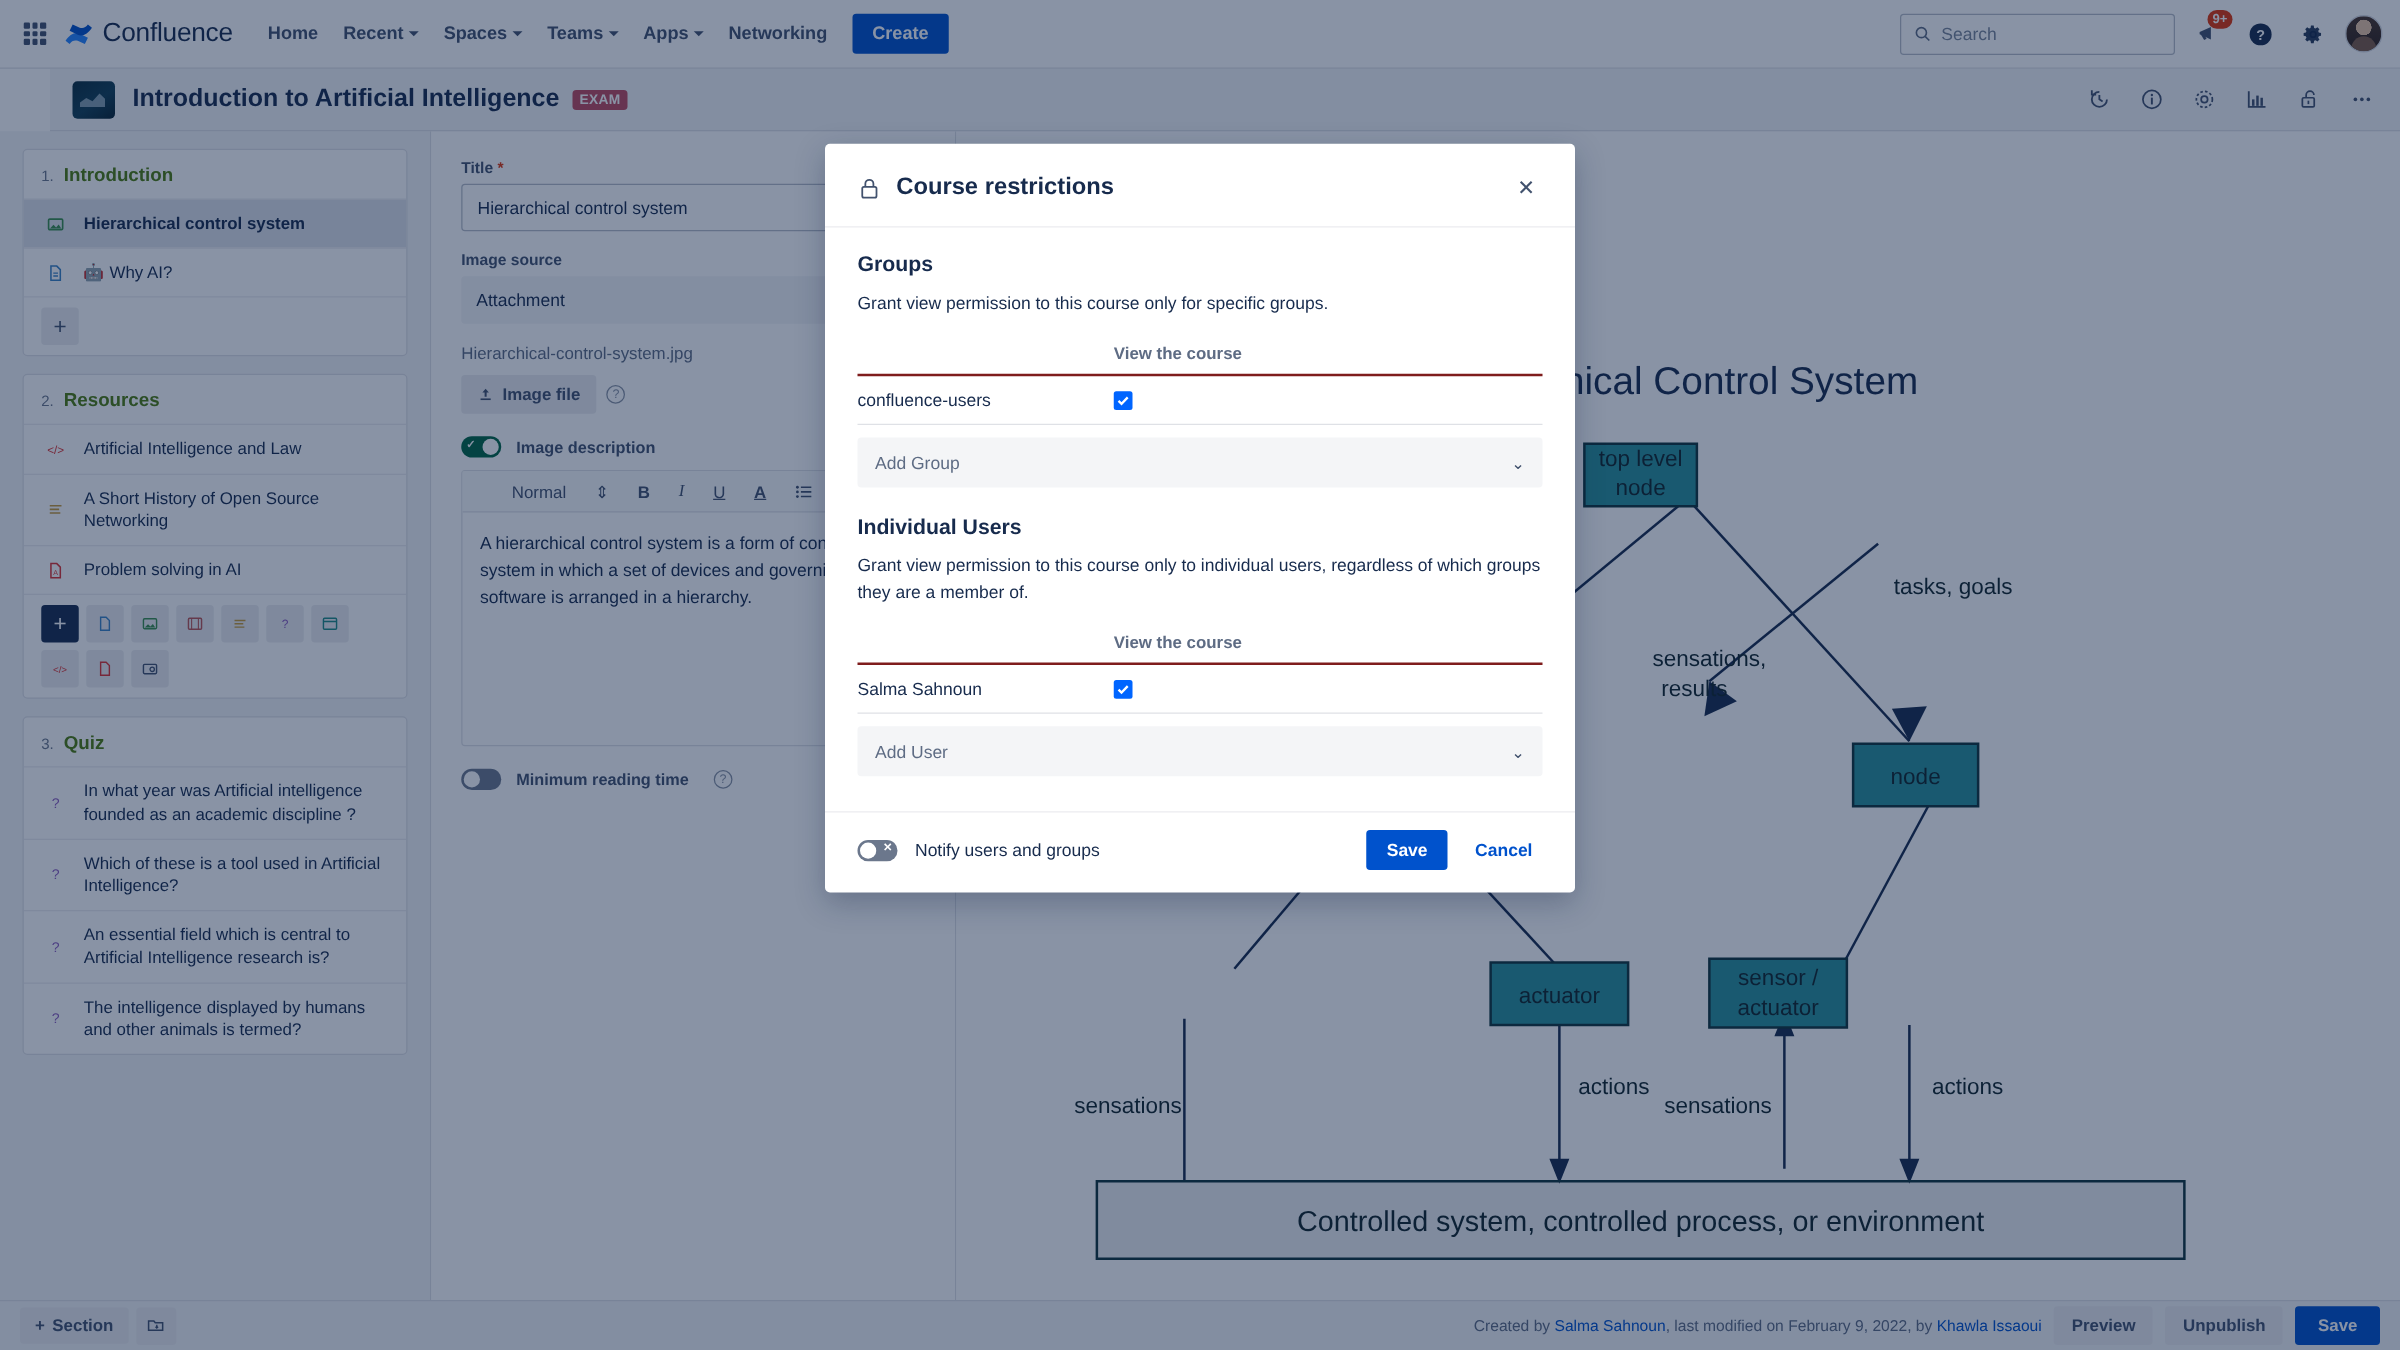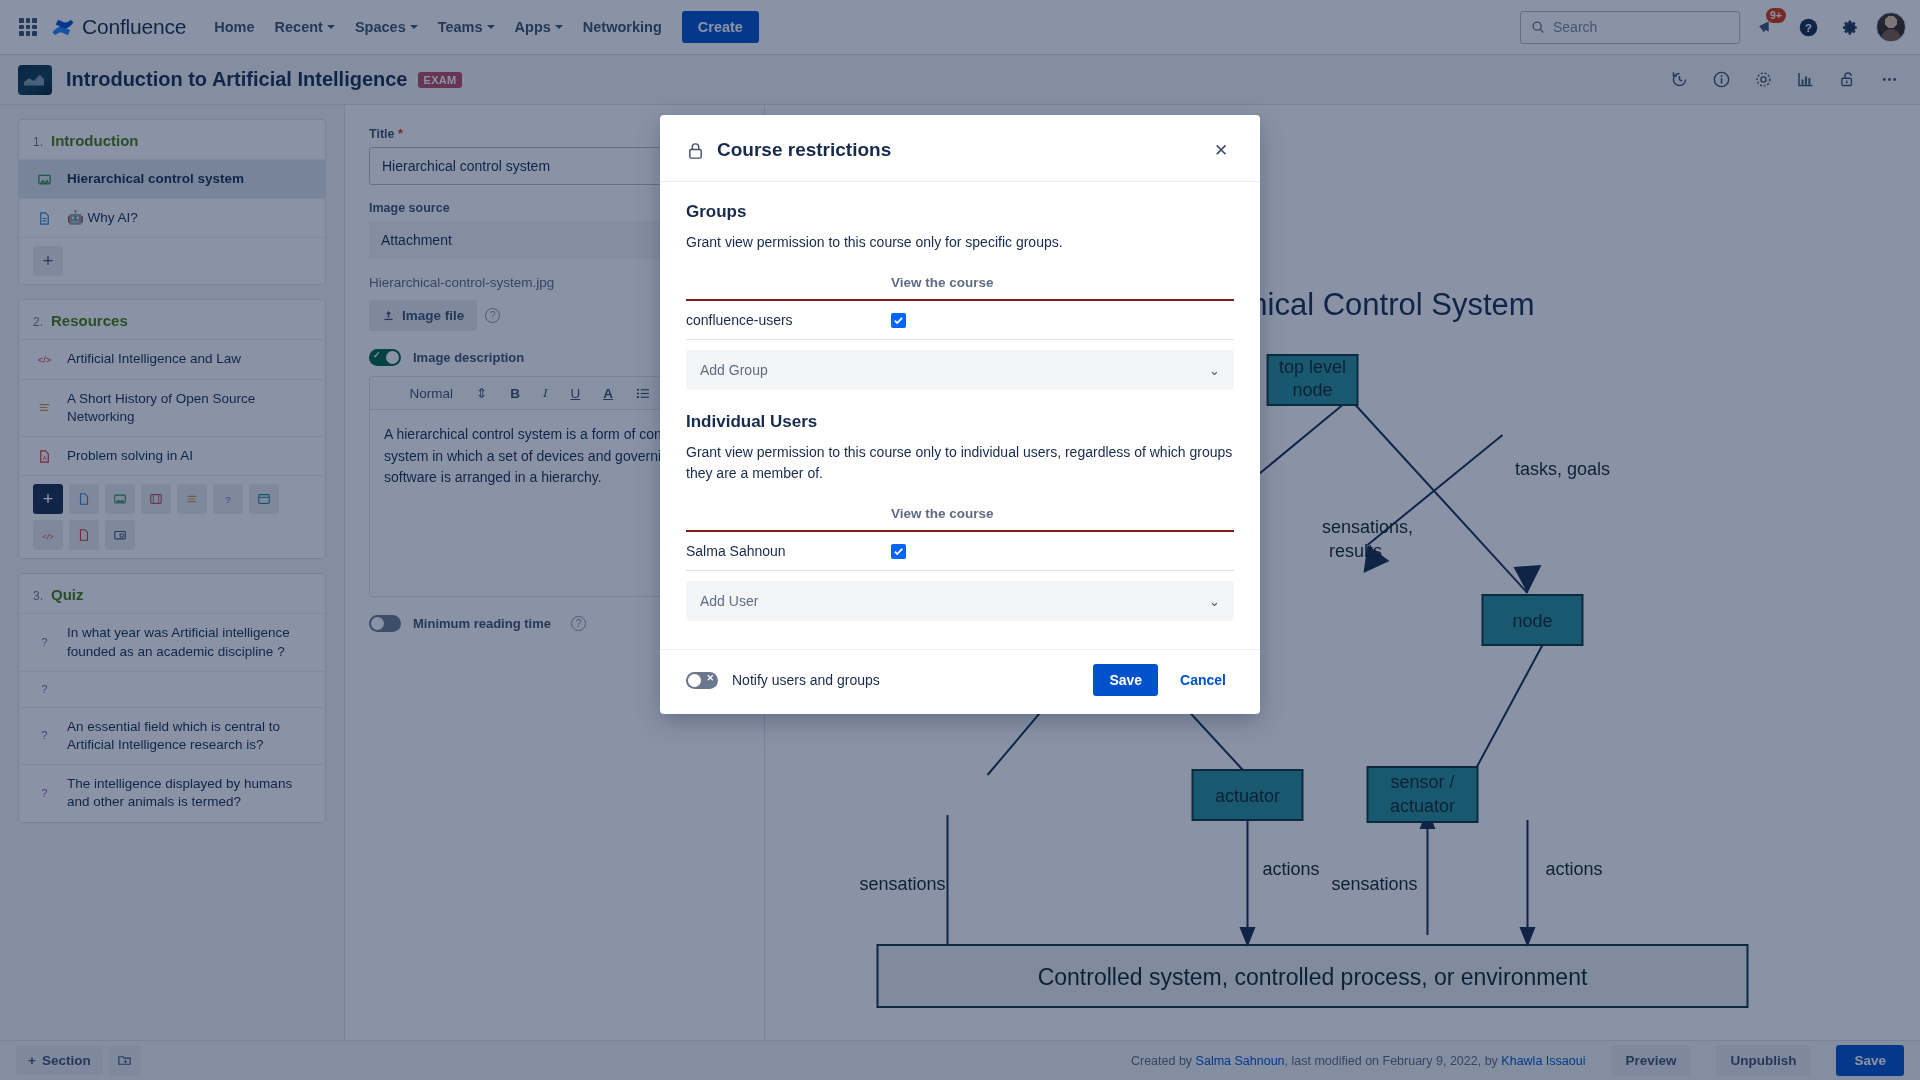--- a/index.html
+++ b/index.html
@@ -66,21 +66,21 @@
   }
   .avatar::after {
     content:""; position:absolute; bottom:0; left:50%; transform:translateX(-50%);
     width: 20px; height: 12px; border-radius: 10px 10px 0 0; background:#7d5b45;
   }
 
   
   .pagebar {
     height: 50px; display: flex; align-items: center; padding: 0 18px;
     background: #f4f5f7; border-bottom: 1px solid #dfe1e6;
-    position: relative; z-index: 4;
+    position: relative; z-index: 4; margin-left: 40px;
   }
   .page-thumb {
     width: 34px; height: 30px; border-radius: 4px; margin-right: 14px;
     background: linear-gradient(145deg,#0b2d3e,#123f55 55%,#08222f);
     position: relative; overflow: hidden; flex: none;
   }
   .page-thumb::after{
     content:""; position:absolute; left:6px; top:9px; width:20px; height:12px;
     background:#9fb6c4; clip-path: polygon(0 70%,25% 40%,50% 62%,78% 10%,100% 45%,100% 100%,0 100%);
     opacity:.8;
@@ -187,21 +187,21 @@
   }
   .sec-btn {
     display: inline-flex; align-items: center; gap: 6px; background: #ebecf0;
     border: none; border-radius: 3px; padding: 7px 12px; font-size: 13.5px;
     font-weight: 700; color: #42526e; cursor: pointer; font-family: inherit;
   }
   .sq-btn {
     width: 32px; height: 30px; background: #ebecf0; border-radius: 3px; margin-left: 6px;
     display: flex; align-items: center; justify-content: center; cursor: pointer;
   }
-  .bottom-right { margin-left: auto; display: flex; align-items: center; gap: 26px; }
+  .bottom-right { margin-left: auto; display: flex; align-items: center; gap: 10px; }
   .meta { font-size: 12.5px; color: #5e6c84; }
   .meta a { color: #0052cc; text-decoration: none; cursor: pointer; }
   .ghost-btn {
     background: #ebecf0; border: none; border-radius: 3px; padding: 8px 14px;
     font-size: 13.5px; font-weight: 600; color: #42526e; cursor: pointer; font-family: inherit;
   }
   .primary-btn {
     background: #0052cc; border: none; border-radius: 3px; padding: 8px 18px;
     font-size: 13.5px; font-weight: 700; color: #fff; cursor: pointer; font-family: inherit;
   }
@@ -531,20 +531,21 @@
             </svg>
         </span>
         <span>In what year was Artificial intelligence founded as an academic discipline ?</span>
       </div>
       <div class="nav-row">
         <span class="rowicon">
           <svg width="15" height="15" viewBox="0 0 16 16">
               <text x="8" y="12" font-size="12" fill="#8b5cbe" text-anchor="middle" font-family="Liberation Sans">?</text>
             </svg>
         </span>
+        <span>Which of these is a tool used in Artificial Intelligence?</span>
       </div>
       <div class="nav-row">
         <span class="rowicon">
           <svg width="15" height="15" viewBox="0 0 16 16">
               <text x="8" y="12" font-size="12" fill="#8b5cbe" text-anchor="middle" font-family="Liberation Sans">?</text>
             </svg>
         </span>
         <span>An essential field which is central to Artificial Intelligence research is?</span>
       </div>
       <div class="nav-row">

